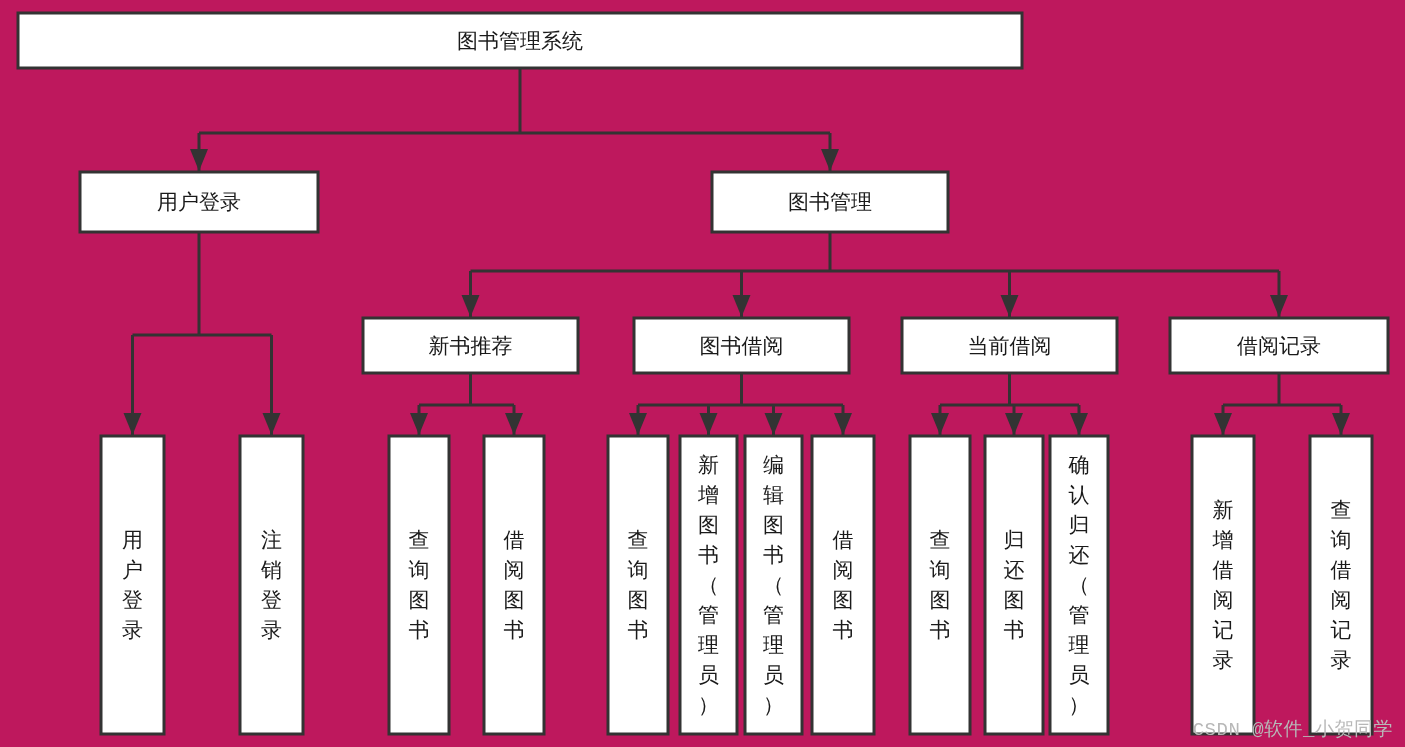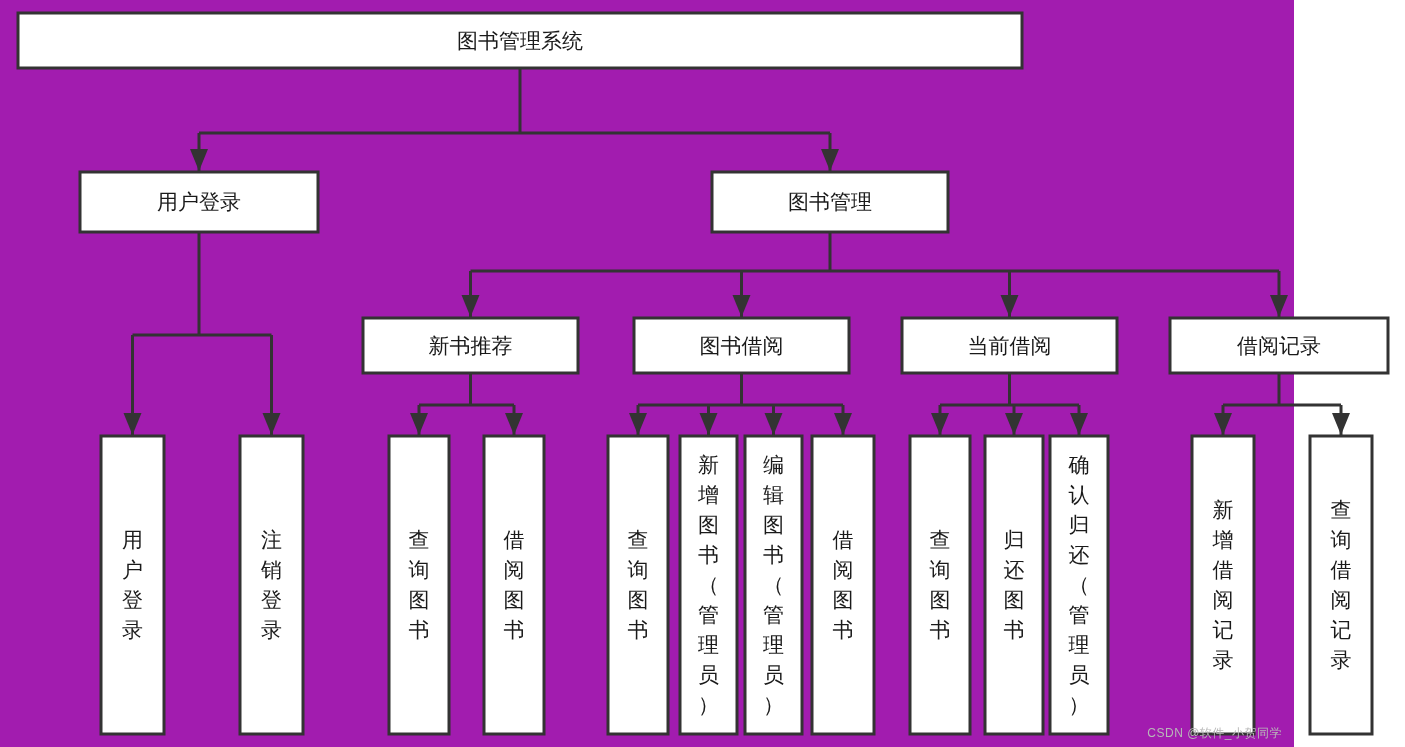--- a/index.html
+++ b/index.html
@@ -8,23 +8,23 @@
     background: #ffffff;
   }
   body {
     width: 1405px;
     height: 747px;
     font-family: "DejaVu Sans", "Liberation Sans", sans-serif;
     overflow: hidden;
   }
   #diagram-root {
     position: relative;
-    width: 1294px;
+    width: 1405px;
     height: 747px;
-    background: #a21caf;
+    background: #be185d;
   }
   svg#flow {
     position: absolute;
     left: 0;
     top: 0;
     width: 1405px;
     height: 747px;
     display: block;
   }
   .node-box {
@@ -54,22 +54,22 @@
     font-family: "DejaVu Sans", "Liberation Sans", sans-serif;
     fill: #1a1a1a;
     font-size: 21px;
     text-anchor: middle;
     white-space: pre;
   }
   .watermark {
     position: absolute;
     right: 12px;
     bottom: 5px;
-    font-family: Liberation Sans, sans-serif;
-    font-size: 12px;
+    font-family: Liberation Mono, monospace;
+    font-size: 19px;
     color: #b8b8b8;
     letter-spacing: 0.5px;
     user-select: none;
   }
 </style>
 </head>
 <body>
 
 <div id="diagram-root">
 

